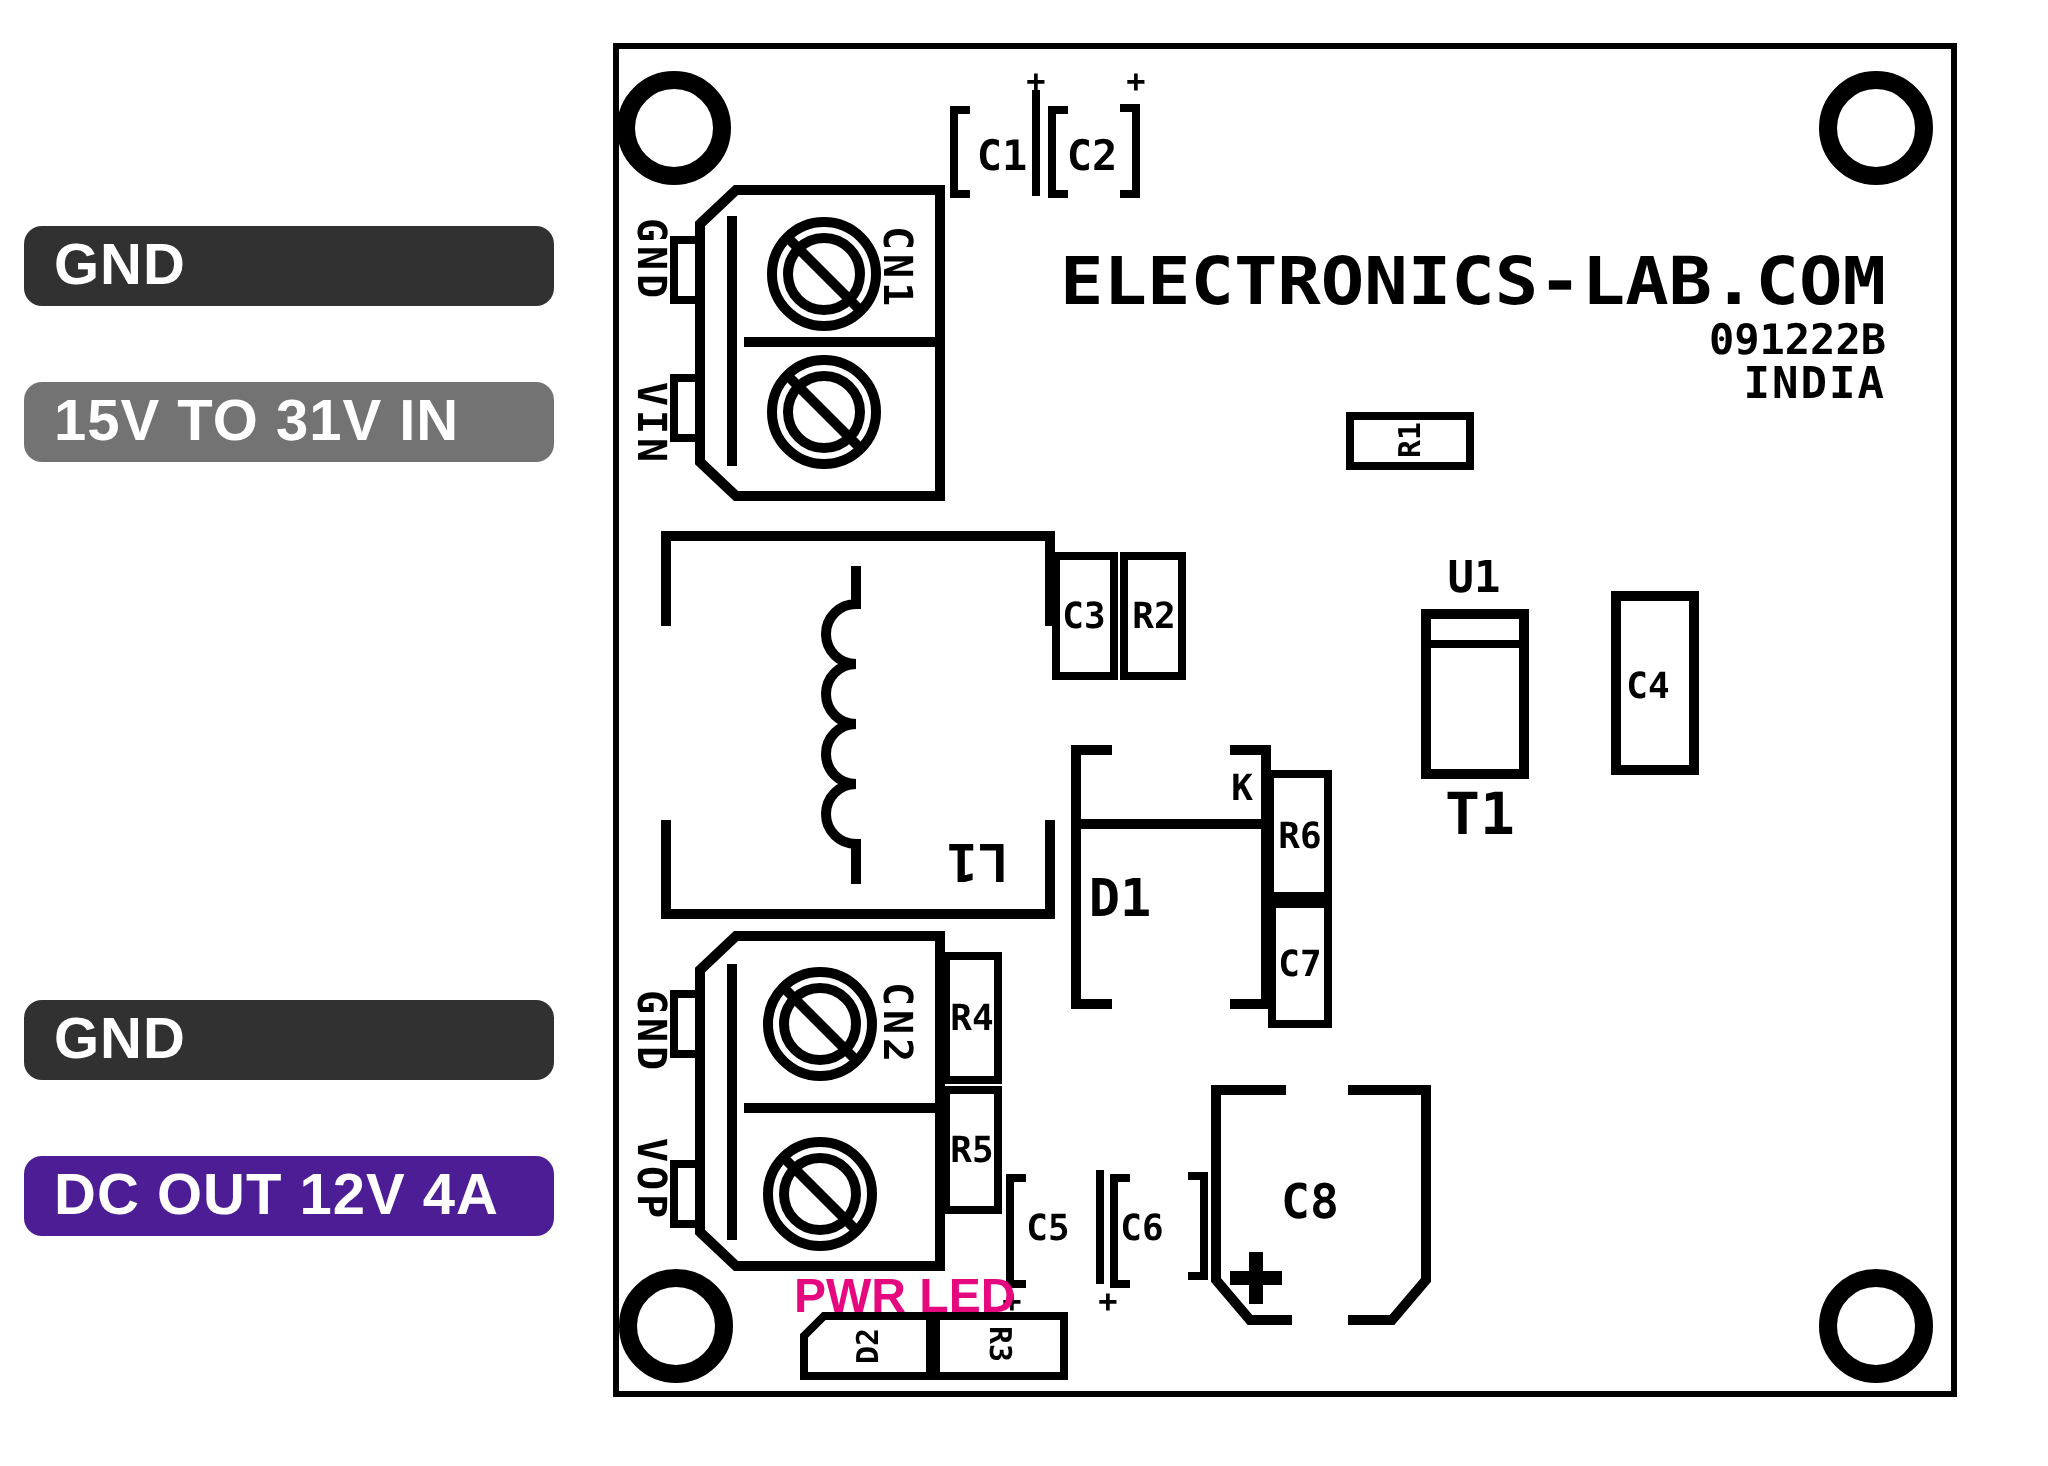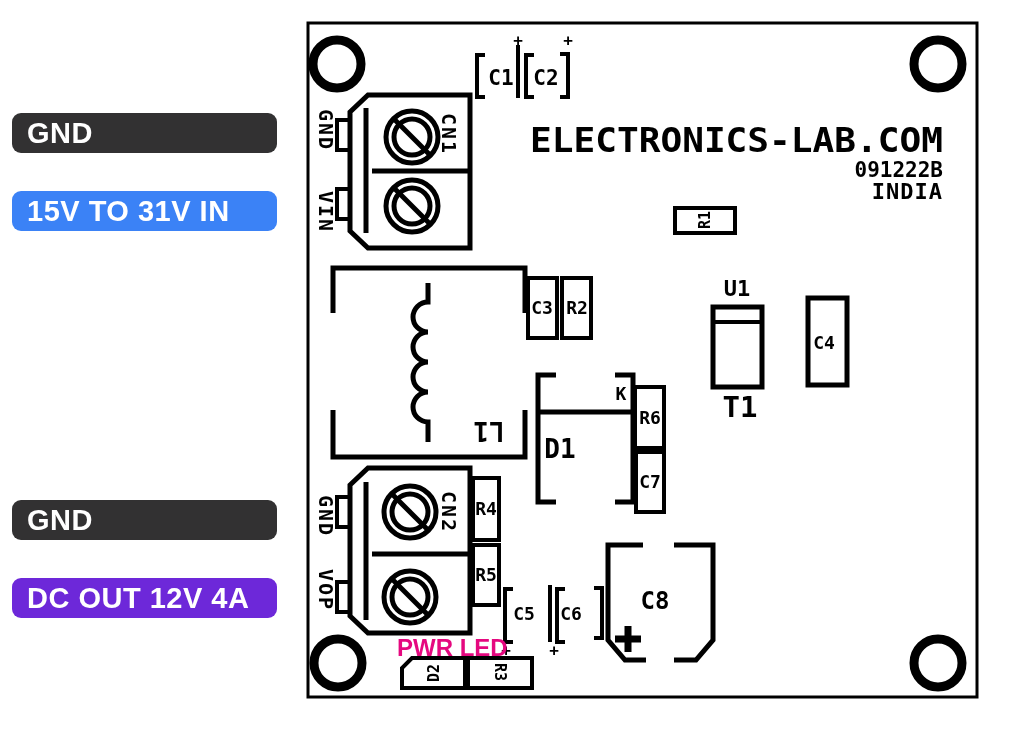--- a/index.html
+++ b/index.html
@@ -16,23 +16,23 @@
   .silk{font-family:"DejaVu Sans Mono",monospace;font-weight:bold;fill:#000;}
   .sans{font-family:"Liberation Sans",sans-serif;font-weight:bold;}
   .ln{stroke:#000;fill:none;}
 </style>
 </head>
 <body>
 
 <div class="stage">
 
   <div class="tag tag-gnd1" style="background-color: rgb(50, 49, 50);">GND</div>
-  <div class="tag tag-vin" style="background-color: #3b82f6;">15V TO 31V IN</div>
+  <div class="tag tag-vin" style="background-color: #737373;">15V TO 31V IN</div>
   <div class="tag tag-gnd2" style="background-color: rgb(50, 49, 50);">GND</div>
-  <div class="tag tag-out" style="background-color: #6d28d9;">DC OUT 12V 4A</div>
+  <div class="tag tag-out" style="background-color: #4c1d95;">DC OUT 12V 4A</div>
 
   <svg class="pcb-svg" width="1024" height="733" viewBox="0 0 1024 733">
 
     <rect x="308" y="23" width="669" height="674" class="ln" stroke-width="3"></rect>
 
     <circle cx="337" cy="64" r="24" class="ln" stroke-width="9"></circle>
     <circle cx="938" cy="64" r="24" class="ln" stroke-width="9"></circle>
     <circle cx="338" cy="663" r="24" class="ln" stroke-width="9"></circle>
     <circle cx="938" cy="663" r="24" class="ln" stroke-width="9"></circle>
 

